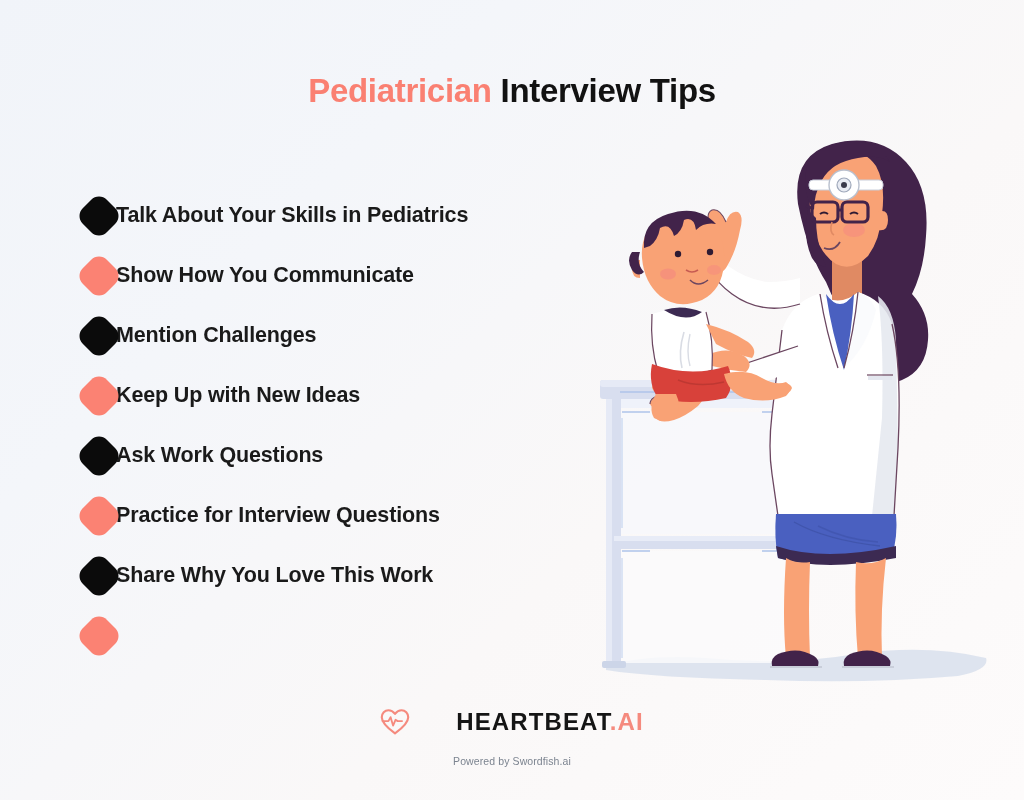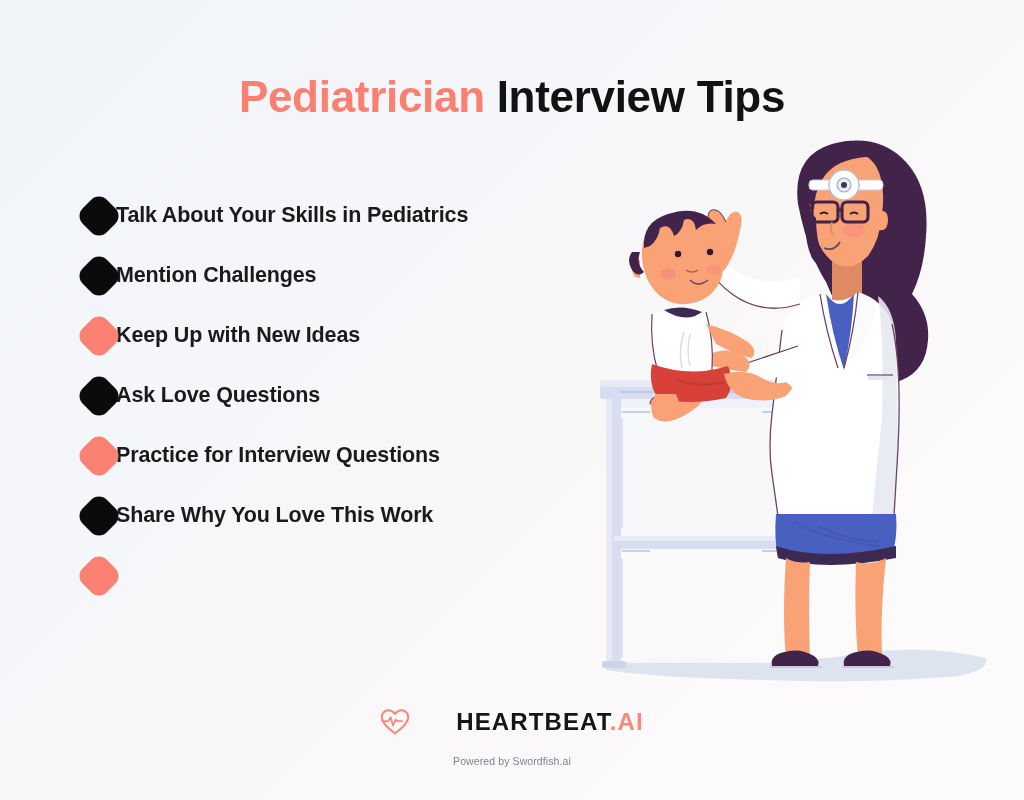--- a/index.html
+++ b/index.html
@@ -15,21 +15,21 @@
     width:1024px; height:800px;
     background:linear-gradient(135deg,#F1F4F9 0%,#F4F6FA 28%,#FAF8F8 62%,#FDFBFB 100%);
     overflow:hidden;
   }
 
   
   #title {
     position:absolute;
     top:72px; left:0; width:1024px;
     text-align:center;
-    font-size:44px;
+    font-size:33px;
     font-weight:bold;
     letter-spacing:-0.3px;
     white-space:nowrap;
   }
   #title .accent { color:#FA8072; }
   #title .dark   { color:#121212; }
 
   
   #tips-list {
     position:absolute;
@@ -103,34 +103,38 @@
     <span class="accent">Pediatrician</span><span class="dark"> Interview Tips</span>
   </div>
 
   <div id="tips-list">
 
     <div class="tip-row">
       <span class="bullet dark"></span>
       <span class="tip-label">Talk About Your Skills in Pediatrics</span>
     </div>
 
+    <div class="tip-row">
+      <span class="bullet coral"></span>
+      <span class="tip-label">Show How You Communicate</span>
+    </div>
 
     <div class="tip-row">
       <span class="bullet dark"></span>
       <span class="tip-label">Mention Challenges</span>
     </div>
 
     <div class="tip-row">
       <span class="bullet coral"></span>
       <span class="tip-label">Keep Up with New Ideas</span>
     </div>
 
     <div class="tip-row">
       <span class="bullet dark"></span>
-      <span class="tip-label">Ask Love Questions</span>
+      <span class="tip-label">Ask Work Questions</span>
     </div>
 
     <div class="tip-row">
       <span class="bullet coral"></span>
       <span class="tip-label">Practice for Interview Questions</span>
     </div>
 
     <div class="tip-row">
       <span class="bullet dark"></span>
       <span class="tip-label">Share Why You Love This Work</span>

